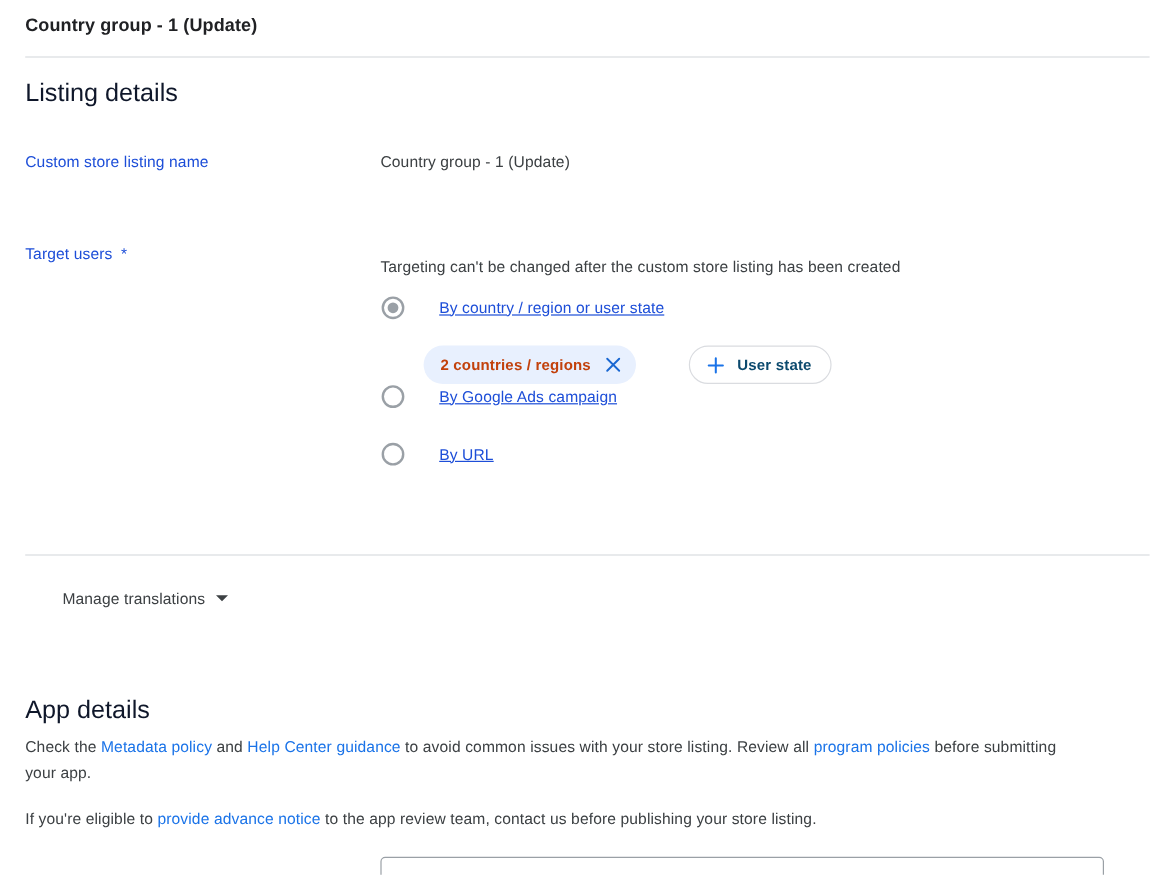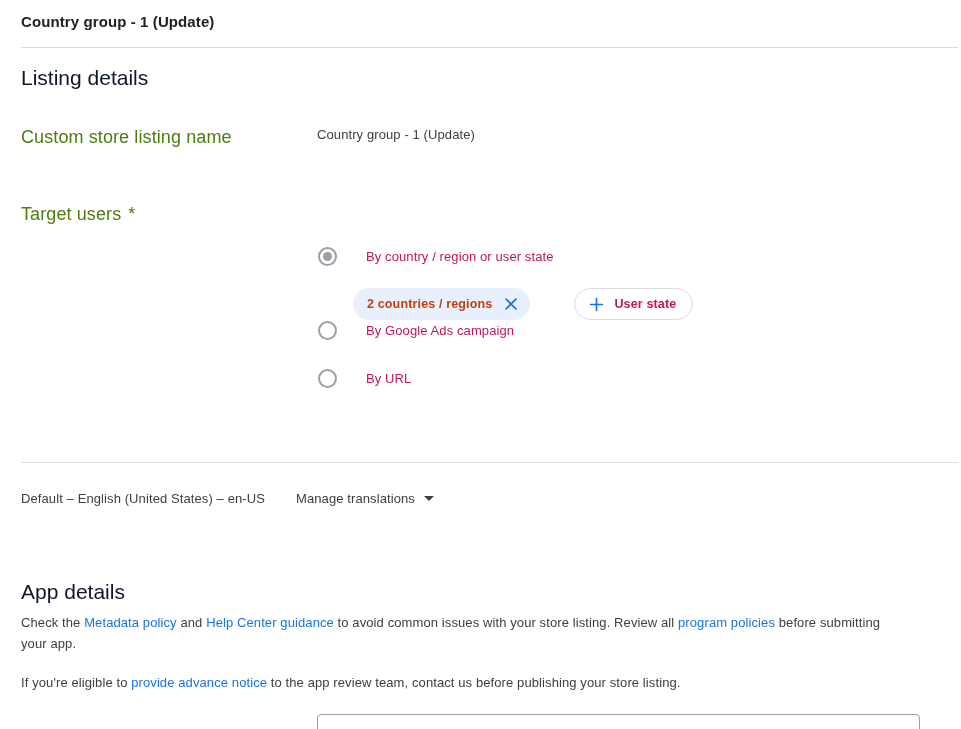--- a/index.html
+++ b/index.html
@@ -48,22 +48,22 @@
     color: #0f172a;
     letter-spacing: 0;
   }
   .section-heading.listing { top: 66px; }
   .section-heading.appdetails { top: 580px; }
 
   
   .row-label {
     position: absolute;
     left: 21px;
-    font-size: 18px;
-    color: #4d7c0f;
+    font-size: 13px;
+    color: #1d4ed8;
     letter-spacing: .1px;
   }
   .row-value {
     position: absolute;
     left: 317px;
     font-size: 13px;
     color: #3c4043;
     letter-spacing: .1px;
   }
   .req-star { margin-left: 7px; }
@@ -99,23 +99,24 @@
     top: 50%;
     width: 9px;
     height: 9px;
     margin: -4.5px 0 0 -4.5px;
     border-radius: 50%;
     background: #9aa0a6;
   }
   .radio-label {
     margin-left: 29px;
     font-size: 13px;
-    color: #be185d;
-    letter-spacing: .1px;
-    white-space: nowrap;
+    color: #1d4ed8;
+    letter-spacing: .1px;
+    white-space: nowrap;
+    text-decoration: underline;
   }
 
   
   .chips-row {
     position: absolute;
     left: 353px;
     top: 288px;
     display: flex;
     align-items: center;
   }
@@ -161,21 +162,21 @@
     display: flex;
     align-items: center;
     justify-content: center;
     color: #1a73e8;
     margin-right: 10px;
   }
   .chip-add .plus svg { display: block; }
   .chip-add .add-label {
     font-size: 12.5px;
     font-weight: 700;
-    color: #be185d;
+    color: #0c4a6e;
     letter-spacing: .15px;
   }
 
   
   .translations {
     position: absolute;
     left: 21px;
     top: 491px;
     display: flex;
     align-items: center;
@@ -247,20 +248,21 @@
 
   <div class="section-heading listing">Listing details</div>
 
   <div class="row-label" id="listing-name-label">Custom store listing name</div>
   <div class="row-value" id="listing-name-value">Country group - 1 (Update)</div>
 
   <div class="row-label" id="target-users-label">
     <span>Target users</span><span class="req-star">*</span>
   </div>
 
+  <div class="row-value" id="target-note">Targeting can't be changed after the custom store listing has been created</div>
 
   <div class="radio-group">
 
     <div class="radio-row with-chips">
       <span class="radio-mark checked"></span>
       <span class="radio-label">By country / region or user state</span>
     </div>
 
     <div style="height:48px"></div>
 
@@ -292,21 +294,20 @@
           <path d="M7.5 1.6 V13.4 M1.6 7.5 H13.4" stroke="currentColor" stroke-width="1.7" stroke-linecap="round" fill="none"></path>
         </svg>
       </span>
       <span class="add-label">User state</span>
     </div>
   </div>
 
   <div class="divider mid"></div>
 
   <div class="translations">
-    <span class="default-lang">Default – English (United States) – en-US</span>
     <span class="manage">
       <span class="manage-label">Manage translations</span>
       <span class="caret"></span>
     </span>
   </div>
 
   <div class="section-heading appdetails">App details</div>
 
   <div class="para" id="para-policies">
     <span>Check the </span><a class="link">Metadata policy</a><span> and </span><a class="link">Help Center guidance</a><span> to avoid common issues with your store listing. Review all </span><a class="link">program policies</a><span> before submitting your app.</span>

